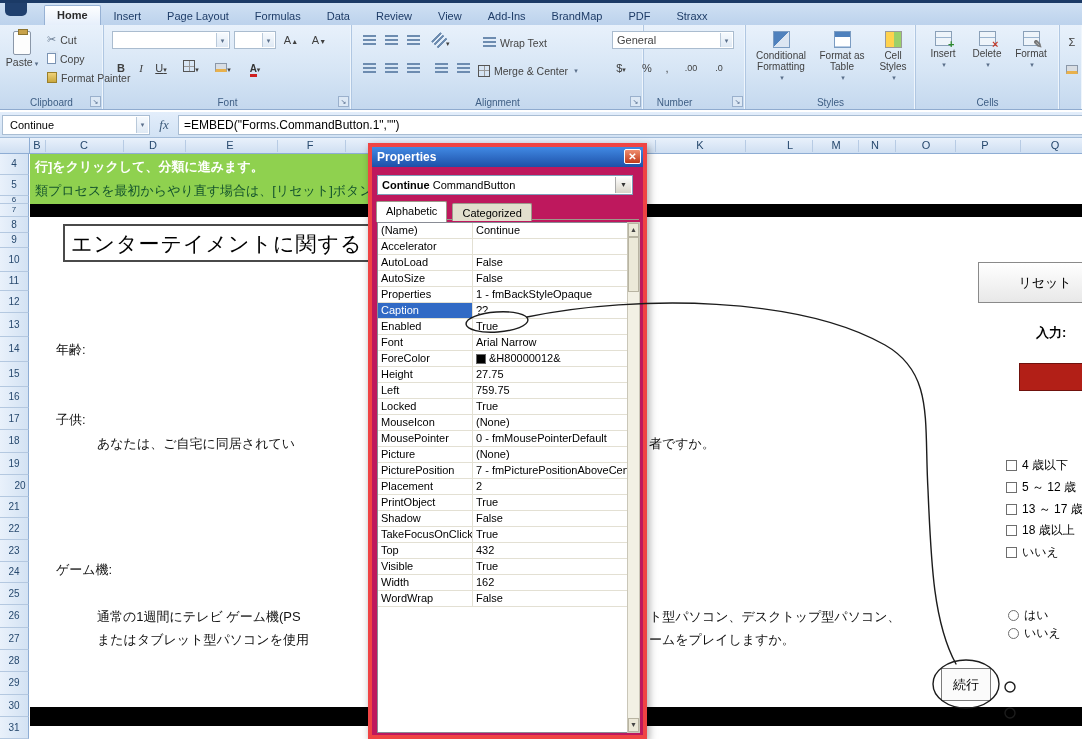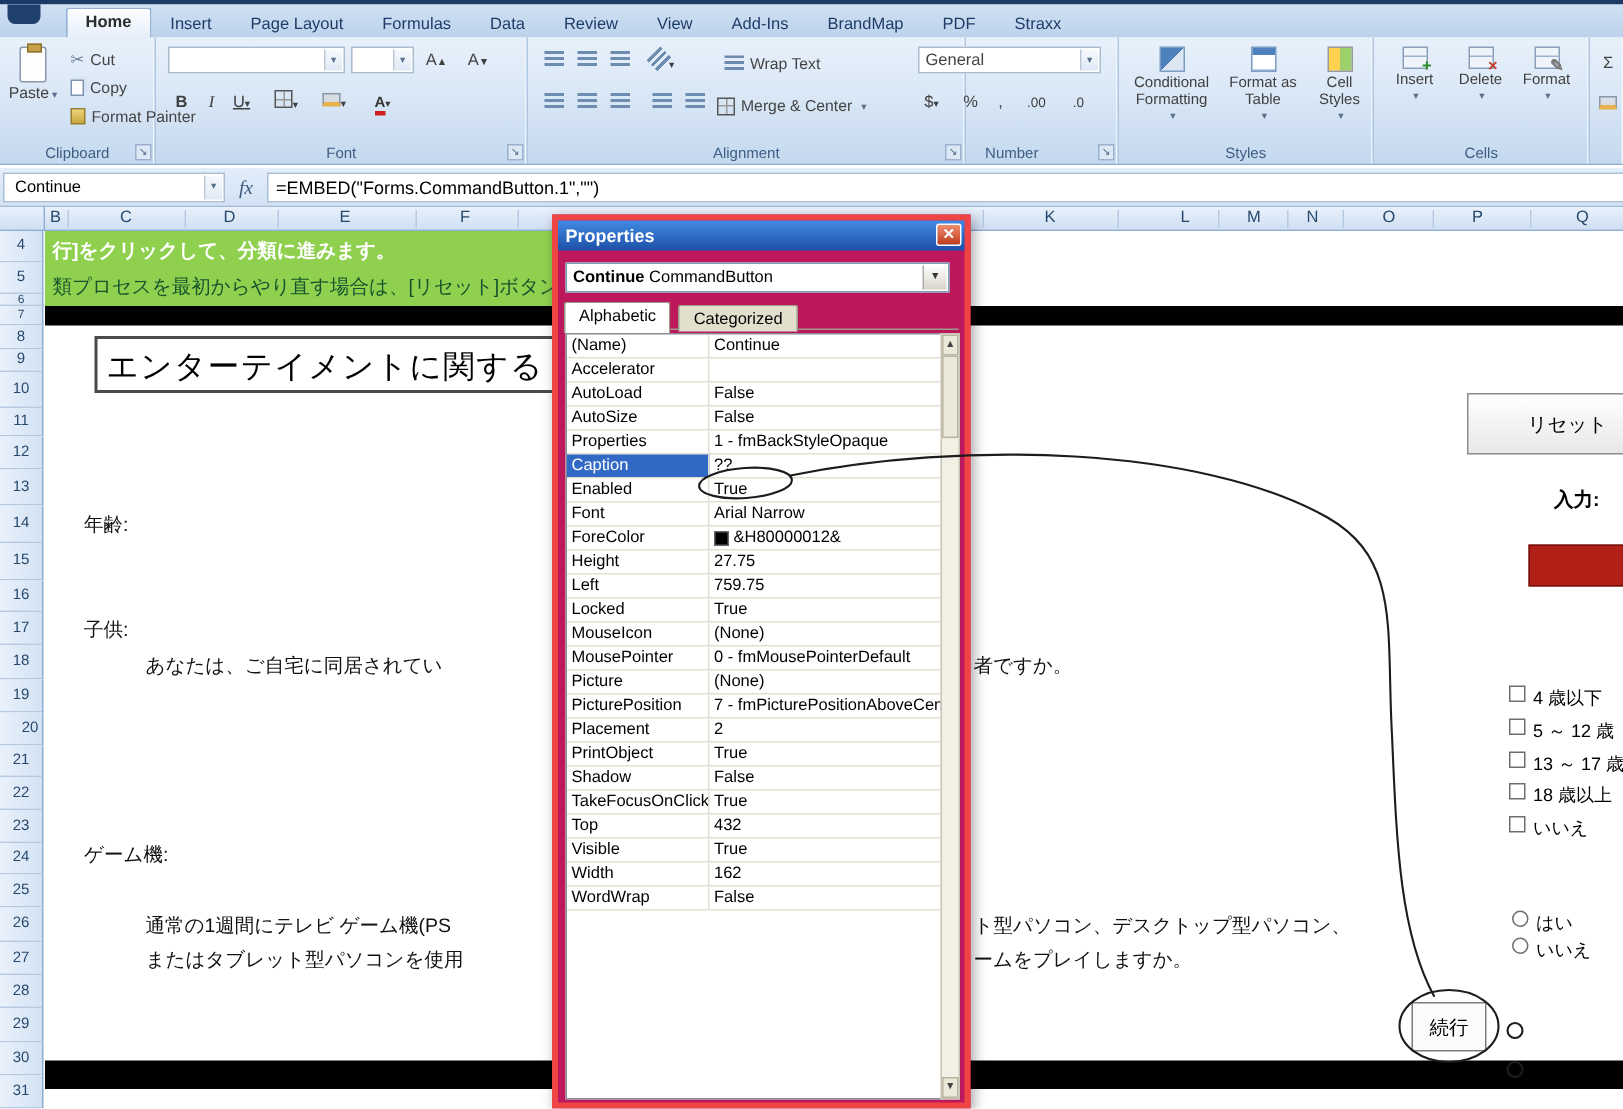--- a/index.html
+++ b/index.html
@@ -60,21 +60,21 @@
 
   
   #canvas{position:absolute;left:30px;top:154px;width:912px;height:585px}
   .txt{position:absolute;font-size:13px;color:#111;white-space:nowrap}
   .banner{position:absolute;left:0;top:0;width:617px;height:50px;background:#8fd14f}
   .bl1{position:absolute;left:5px;top:4px;font-size:13px;font-weight:bold;color:#fff;white-space:nowrap}
   .bl2{position:absolute;left:5px;top:28px;font-size:13px;color:#14532d;white-space:nowrap}
   .blackbar{position:absolute;left:0;width:1052px;background:#000}
   .titlebox{position:absolute;left:33px;top:70px;width:315px;height:38px;border:2px solid #4a4a4a}
   .title{position:absolute;left:41px;top:76px;font-size:21px;letter-spacing:1px;color:#000;white-space:nowrap}
-  .cbrow{position:absolute;left:976px;display:flex;gap:5px;font-size:12px;white-space:nowrap}
+  .cbrow{position:absolute;left:976px;display:flex;align-items:center;gap:5px;font-size:12px;white-space:nowrap}
   .cbx{width:11px;height:11px;background:#fff;border:1px solid #6e6e6e;flex:0 0 auto}
   .rdo{width:11px;height:11px;background:#fff;border:1px solid #6e6e6e;border-radius:50%;flex:0 0 auto}
   .resetbtn{position:absolute;left:948px;top:108px;width:134px;height:41px;background:linear-gradient(#ffffff,#e8e8e8);border:1px solid #8a8a8a;font-size:13px;text-align:center;line-height:39px;overflow:hidden;white-space:nowrap}
   .inputlbl{position:absolute;left:1006px;top:170px;font-size:13px;font-weight:bold;white-space:nowrap}
   .redbox{position:absolute;left:989px;top:209px;width:93px;height:28px;background:#b21f17;border:1px solid #6f120d}
   .contbtn{position:absolute;left:911px;top:514px;width:50px;height:33px;background:#fbfbfb;border:1px solid #7d7d7d;font-size:13px;text-align:center;line-height:31px}
 
   
   .propdlg{position:absolute;left:368px;top:143px;width:279px;height:596px;border:4px solid #ef4444;background:#be185d;z-index:10;box-shadow:2px 3px 8px rgba(0,0,0,.35)}
   .dtitle{position:absolute;left:0;top:0;right:0;height:20px;background:linear-gradient(180deg,#418ae4,#1e50a8);color:#fff;font-size:12px;font-weight:bold;line-height:20px;padding-left:5px}

